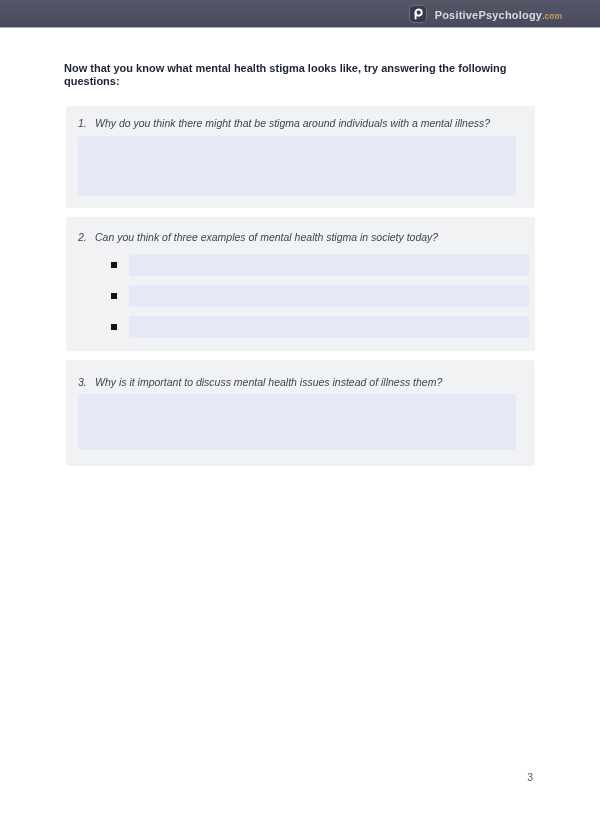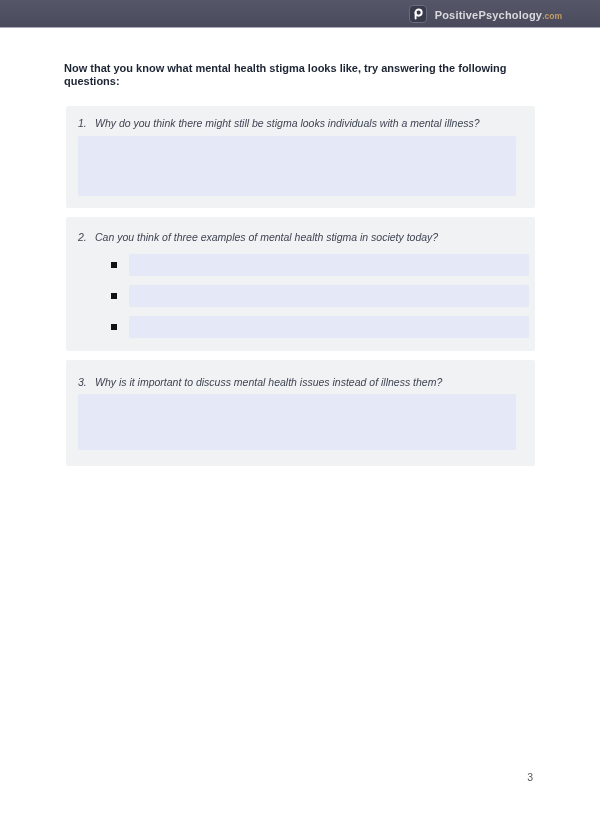--- a/index.html
+++ b/index.html
@@ -151,21 +151,21 @@
     </div>
   </div>
 
   <div class="content">
 
     <p class="intro-heading">Now that you know what mental health stigma looks like, try answering the following questions:</p>
 
     <div class="qbox qbox-1">
       <div class="q-line">
         <span class="q-num">1.</span>
-        <span class="q-text">Why do you think there might still be stigma looks individuals with a mental illness?</span>
+        <span class="q-text">Why do you think there might that be stigma around individuals with a mental illness?</span>
       </div>
       <div class="answer-area tall"></div>
     </div>
 
     <div class="qbox qbox-2">
       <div class="q-line">
         <span class="q-num">2.</span>
         <span class="q-text">Can you think of three examples of mental health stigma in society today?</span>
       </div>
       <div class="bullet-list">

